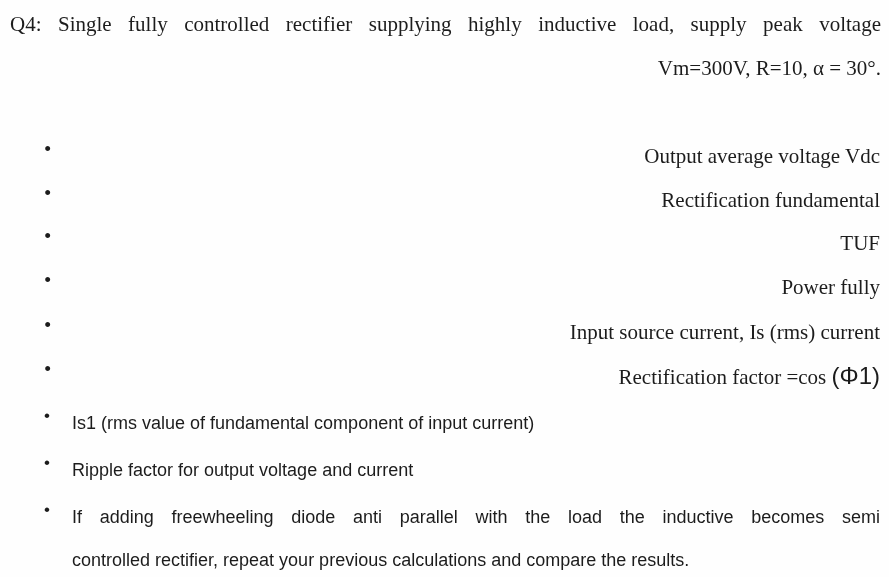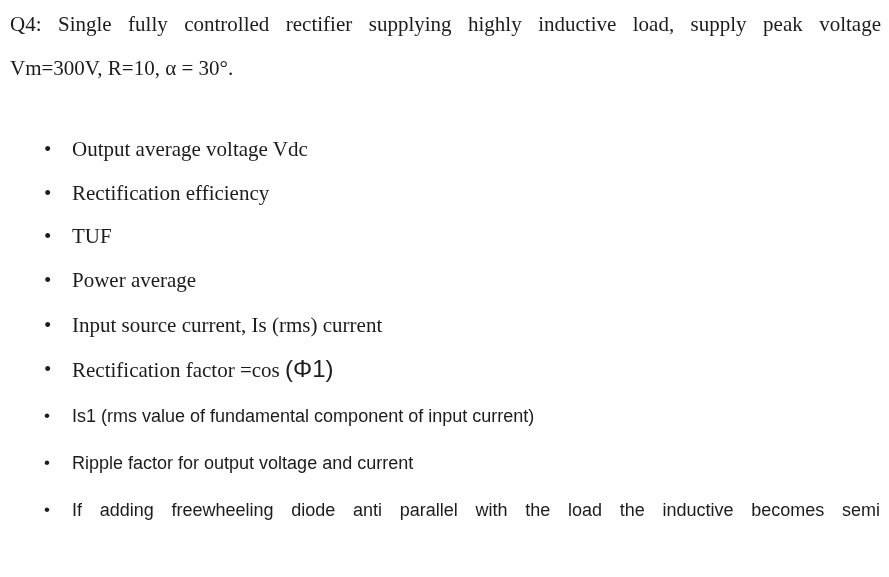--- a/index.html
+++ b/index.html
@@ -14,21 +14,21 @@
     background:#fefefe;
     color:#1c1c1c;
   }
   .ln{
     position:absolute;
     left:10px;right:8px;
     line-height:26px;
     font-size:21px;
     white-space:nowrap;
   }
-  .serif{font-family:"Liberation Serif", serif;}
+  .serif{font-family:"Liberation Serif", serif;text-align:right;}
   .sans{font-family:"Liberation Sans", sans-serif;font-size:19px;}
   .bold{font-weight:bold;}
   .just{
     white-space:normal;
     text-align:justify;
     text-align-last:justify;
   }
   .row{
     position:absolute;
     left:0;right:0;
@@ -43,20 +43,21 @@
     line-height:26px;
   }
   .dot.sans{font-size:17px;}
   .btext{
     position:absolute;
     left:72px;
     right:9px;
     line-height:26px;
     font-size:21px;
     white-space:nowrap;
+    margin-top:7px;
   }
   .btext.sans{font-size:18px;}
   .btext.just{
     white-space:normal;
     text-align:justify;
     text-align-last:justify;
   }
   .phi{font-family:"Liberation Sans", sans-serif;font-size:24px;}
 </style>
 </head>
@@ -67,31 +68,31 @@
   <div class="ln serif just" style="top:11px">Q4: Single fully controlled rectifier supplying highly inductive load, supply peak voltage</div>
   <div class="ln serif" style="top:55px">Vm=300V, R=10, α = 30°.</div>
 
   <div class="row" style="top:136px">
     <span class="dot serif">•</span>
     <span class="btext serif">Output average voltage Vdc</span>
   </div>
 
   <div class="row" style="top:180px">
     <span class="dot serif">•</span>
-    <span class="btext serif">Rectification efficiency</span>
+    <span class="btext serif">Rectification fundamental</span>
   </div>
 
   <div class="row" style="top:223px">
     <span class="dot serif">•</span>
     <span class="btext serif">TUF</span>
   </div>
 
   <div class="row" style="top:267px">
     <span class="dot serif">•</span>
-    <span class="btext serif">Power average</span>
+    <span class="btext serif">Power fully</span>
   </div>
 
   <div class="row" style="top:312px">
     <span class="dot serif">•</span>
     <span class="btext serif">Input source current, Is (rms) current</span>
   </div>
 
   <div class="row" style="top:356px">
     <span class="dot serif">•</span>
     <span class="btext serif"><span>Rectification factor =cos </span><span class="phi">(Φ1)</span></span>
@@ -105,14 +106,17 @@
   <div class="row" style="top:450px">
     <span class="dot sans">•</span>
     <span class="btext sans">Ripple factor for output voltage and current</span>
   </div>
 
   <div class="row" style="top:497px">
     <span class="dot sans">•</span>
     <span class="btext sans just">If adding freewheeling diode anti parallel with the load the inductive becomes semi</span>
   </div>
 
+  <div class="row" style="top:540px">
+    <span class="btext sans">controlled rectifier, repeat your previous calculations and compare the results.</span>
+  </div>
 
 </div>
 
 </body></html>

